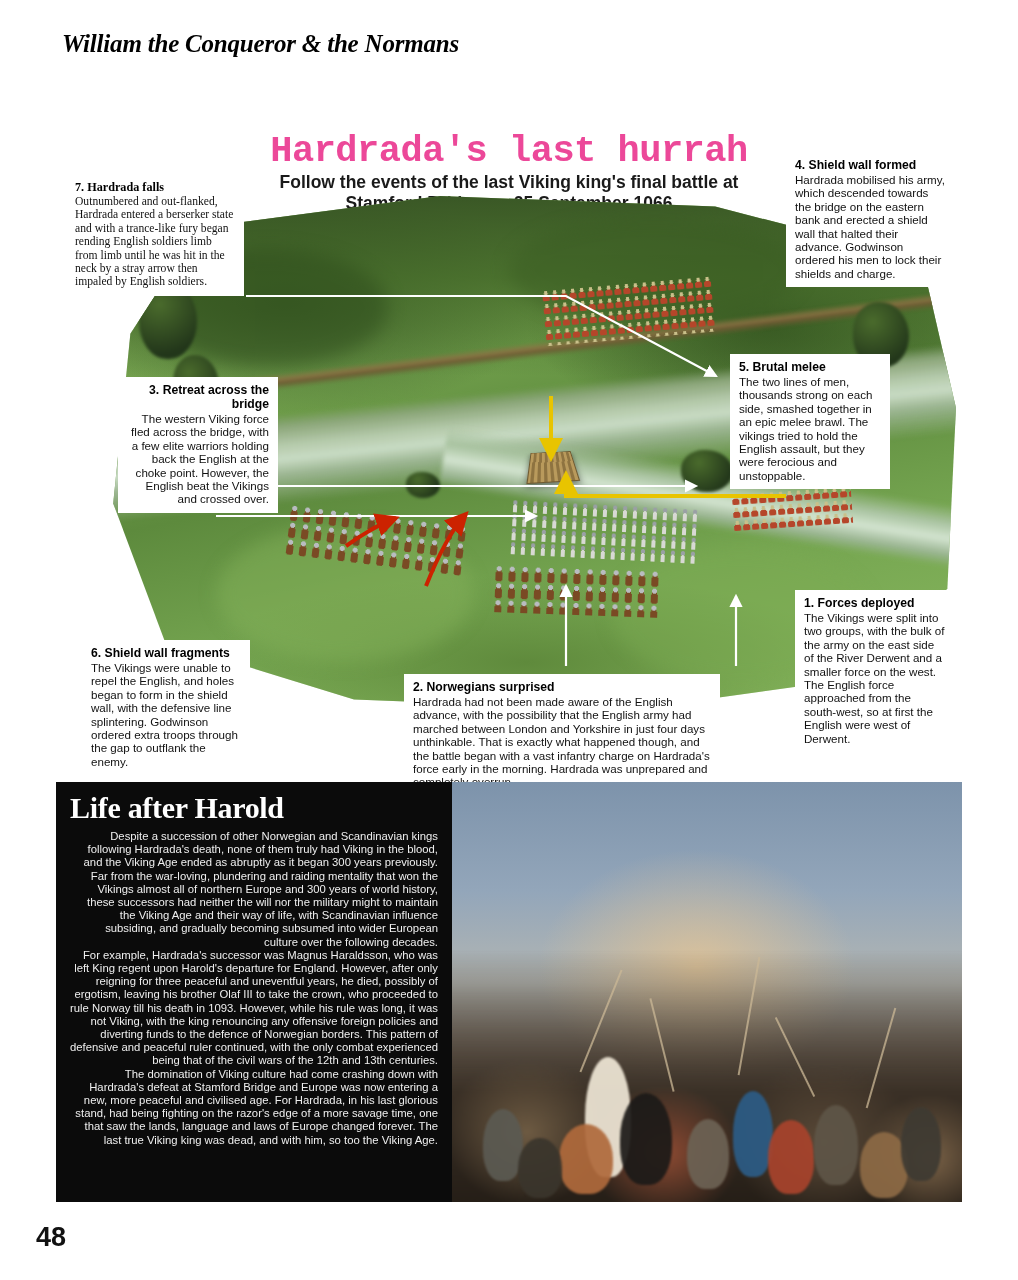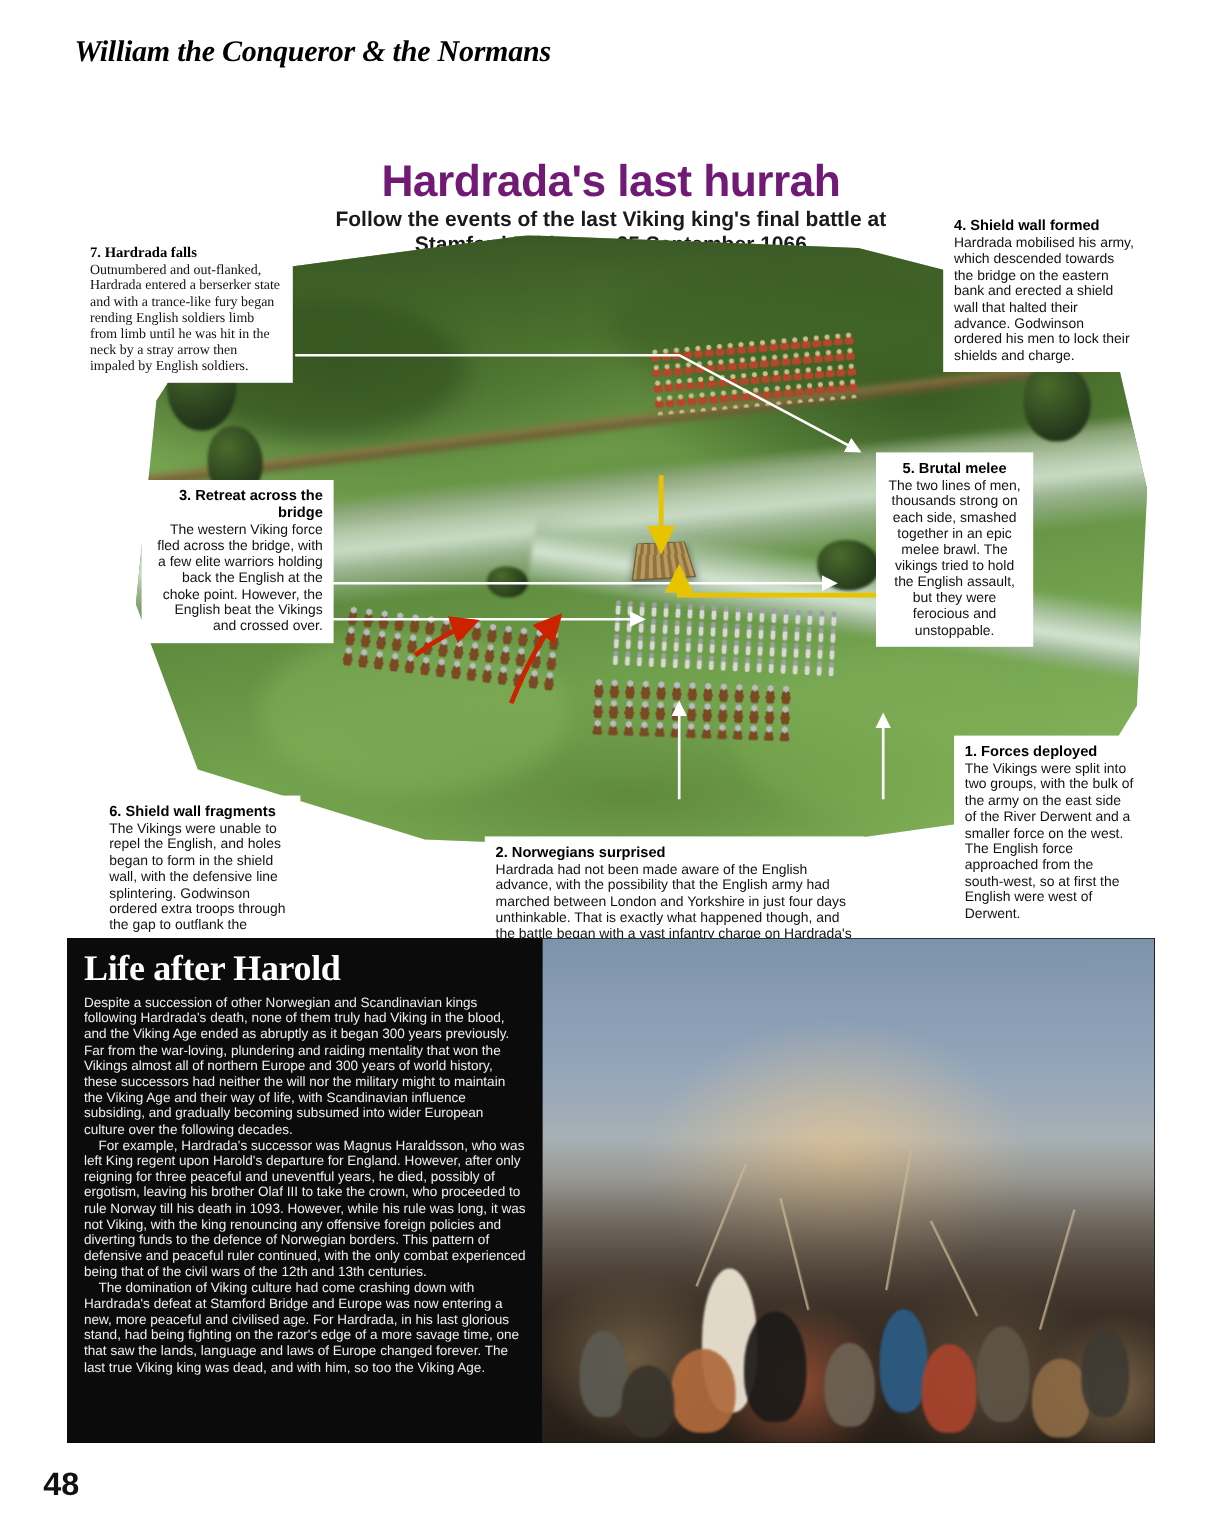--- a/index.html
+++ b/index.html
@@ -16,23 +16,23 @@
     position: absolute; left: 62px; top: 30px;
     font-family: "Liberation Serif", serif;
     font-style: italic; font-weight: bold;
     font-size: 25px; letter-spacing: -0.2px; color: #000;
   }
 
   
   .main-title {
     position: absolute; left: 0; top: 130px; width: 1018px;
     text-align: center;
-    font-family: Liberation Sans, sans-serif;
+    font-family: Liberation Mono, monospace;
     font-weight: bold; font-size: 37px; letter-spacing: -0.5px;
-    color: #701a75;
+    color: #ec4899;
   }
   .subtitle {
     position: absolute; left: 279px; top: 172px; width: 460px;
     text-align: center; font-weight: bold; font-size: 17.5px;
     line-height: 21px; color: #1a1a1a;
   }
 
   
   .terrain-wrap {
     position: absolute; left: 96px; top: 196px;
@@ -114,51 +114,51 @@
       radial-gradient(ellipse at 50% 70%, #7a4a24 0 40%, rgba(0,0,0,0) 41%);
     background-size: 13px 17px; background-repeat: repeat;
   }
 
   
   .arrow-svg { position: absolute; inset: 0; pointer-events: none; }
 
   
   .callout {
     position: absolute; background: #ffffff; padding: 6px 9px 7px 9px;
-    color: #111; font-size: 11.6px; line-height: 13.4px; margin-top: 23px;
+    color: #111; font-size: 11.6px; line-height: 13.4px;
   }
   .callout h4 {
     font-size: 12.2px; font-weight: bold; line-height: 14px;
     margin-bottom: 1px; color: #000;
   }
   .callout p { font-size: 11.6px; line-height: 13.4px; }
 
   #callout-7 { left: 66px;  top: 174px; width: 178px; font-family: Liberation Serif, serif; }
   #callout-4 { left: 786px; top: 152px; width: 168px; }
   #callout-3 { left: 118px; top: 377px; width: 160px; text-align: right; }
-  #callout-5 { left: 730px; top: 354px; width: 131px; text-align: center; }
+  #callout-5 { left: 730px; top: 354px; width: 160px; }
   #callout-1 { left: 795px; top: 590px; width: 160px; }
   #callout-6 { left: 82px;  top: 640px; width: 168px; }
   #callout-2 { left: 404px; top: 674px; width: 316px; }
 
   
   .feature {
     position: absolute; left: 56px; top: 782px;
     width: 906px; height: 420px; background: #0b0b0b;
     display: flex;
   }
   .feature-text { width: 396px; padding: 10px 14px 10px 14px; color: #fff; }
   .feature-title {
     font-family: "Liberation Serif", serif;
     font-weight: bold; font-size: 30px; line-height: 32px;
     color: #fff; margin-bottom: 6px; letter-spacing: -0.3px;
   }
   .feature-text p {
     font-size: 11.3px; line-height: 13.2px; color: #efefef;
-    text-align: left;
+    text-align: right;
   }
   .feature-text p + p { text-indent: 12px; }
 
   
   .painting { position: relative; flex: 1; overflow: hidden; }
   .paint-sky {
     position: absolute; inset: 0;
     background:
       radial-gradient(ellipse 50% 45% at 48% 44%, rgba(226,196,150,.85) 0%, rgba(200,170,130,0) 62%),
       linear-gradient(180deg, #7d93ab 0%, #93a6ba 26%, #b3b6b2 48%, #8e8376 66%, #4a4036 100%);

